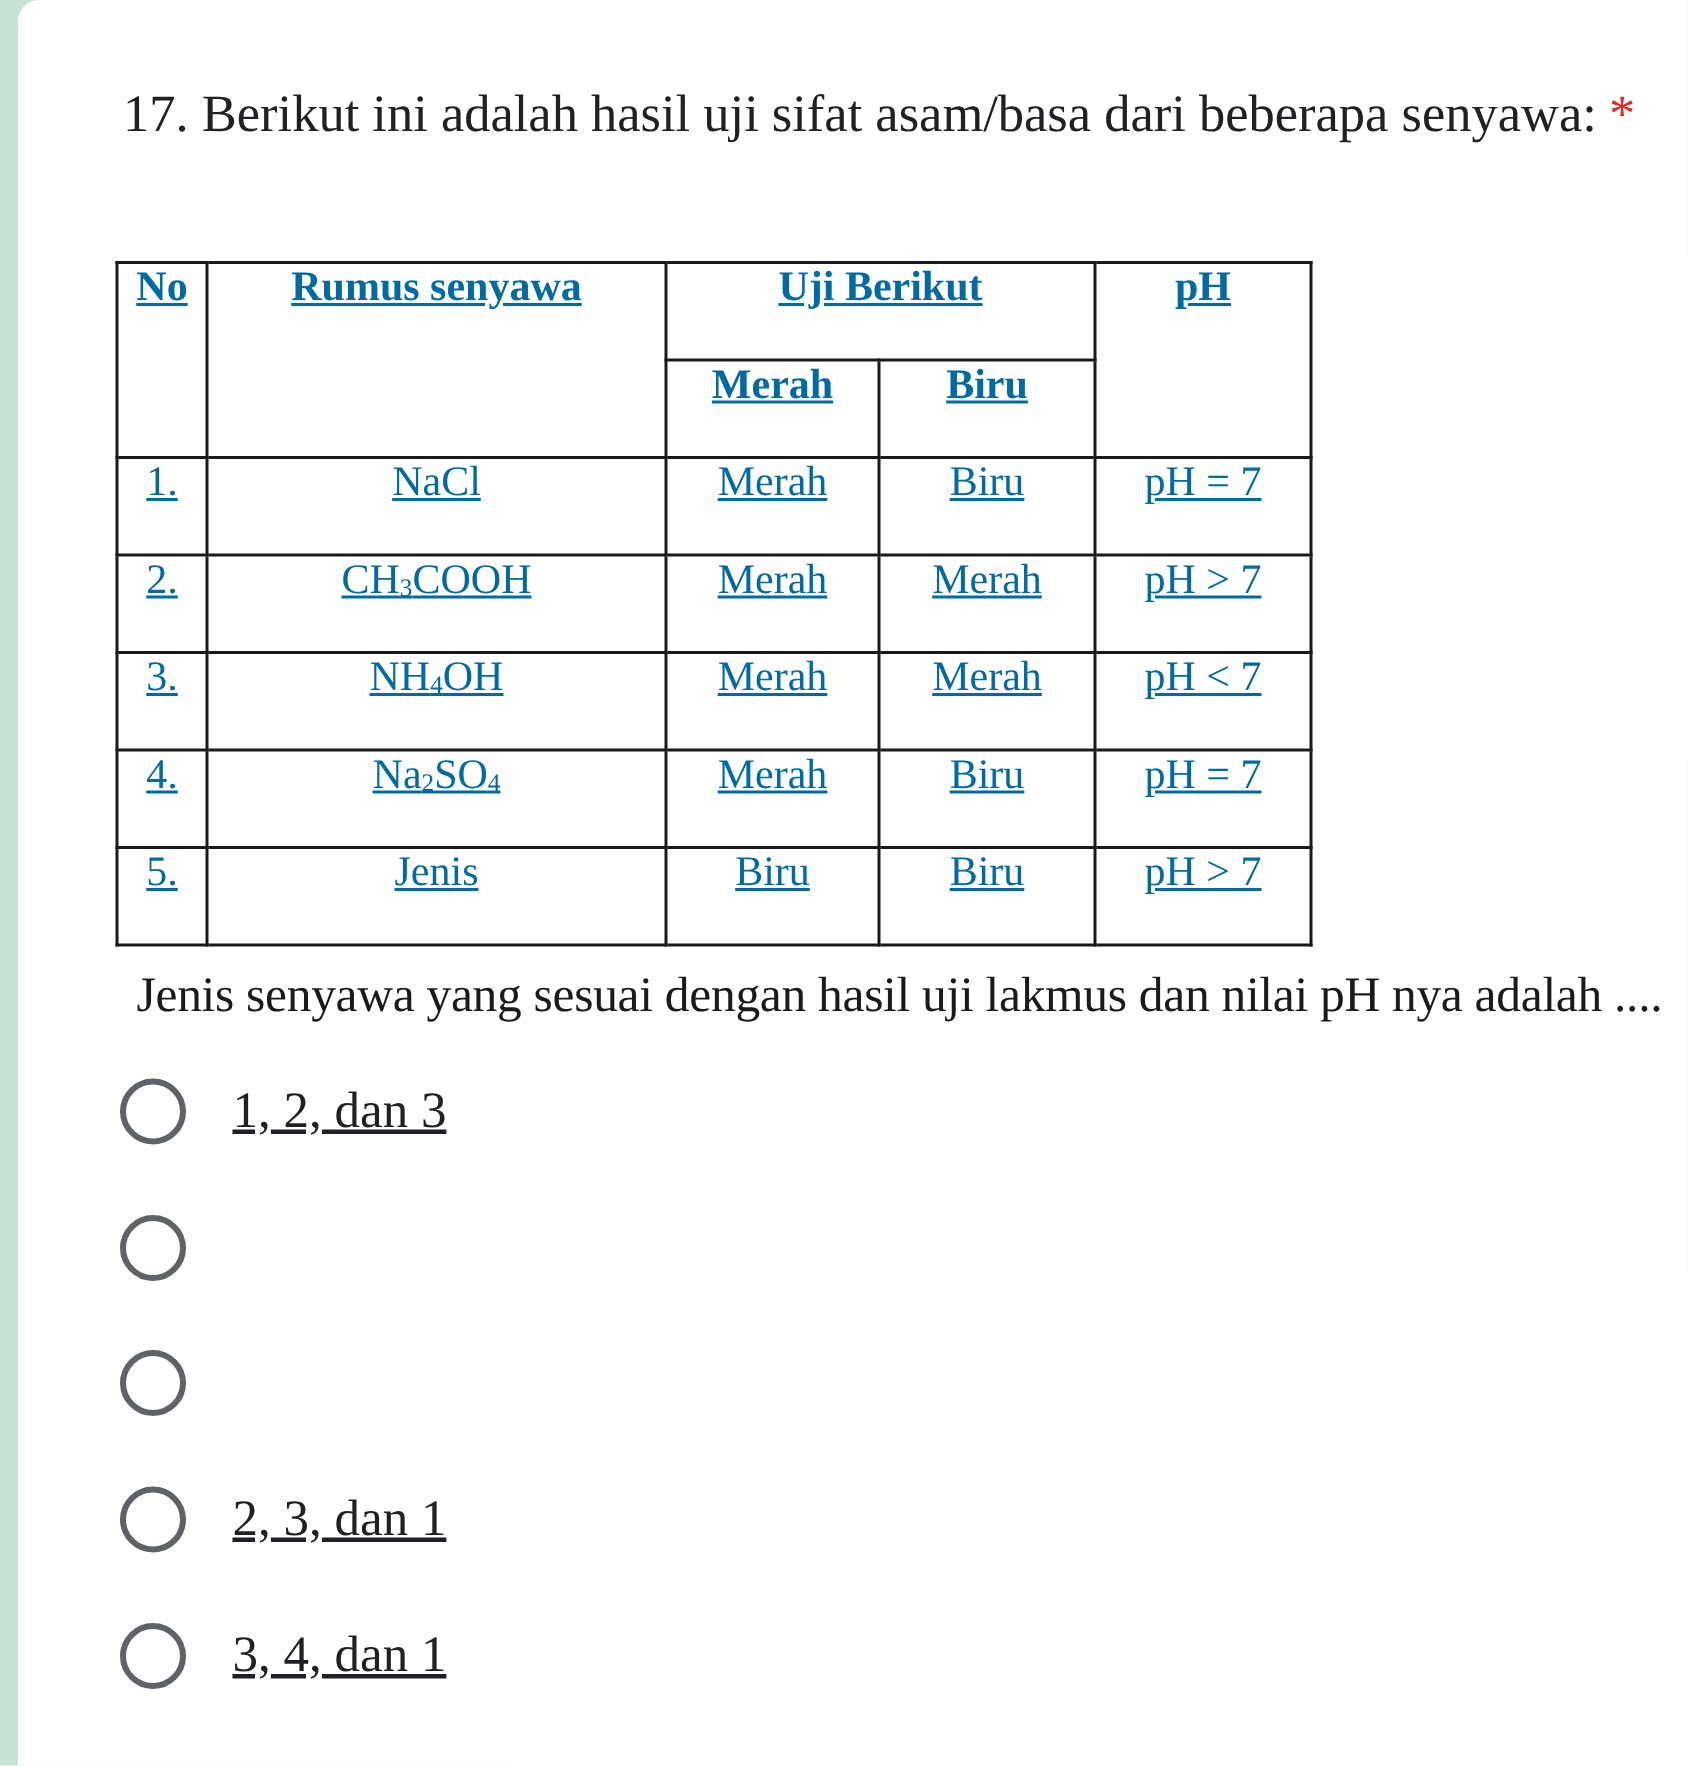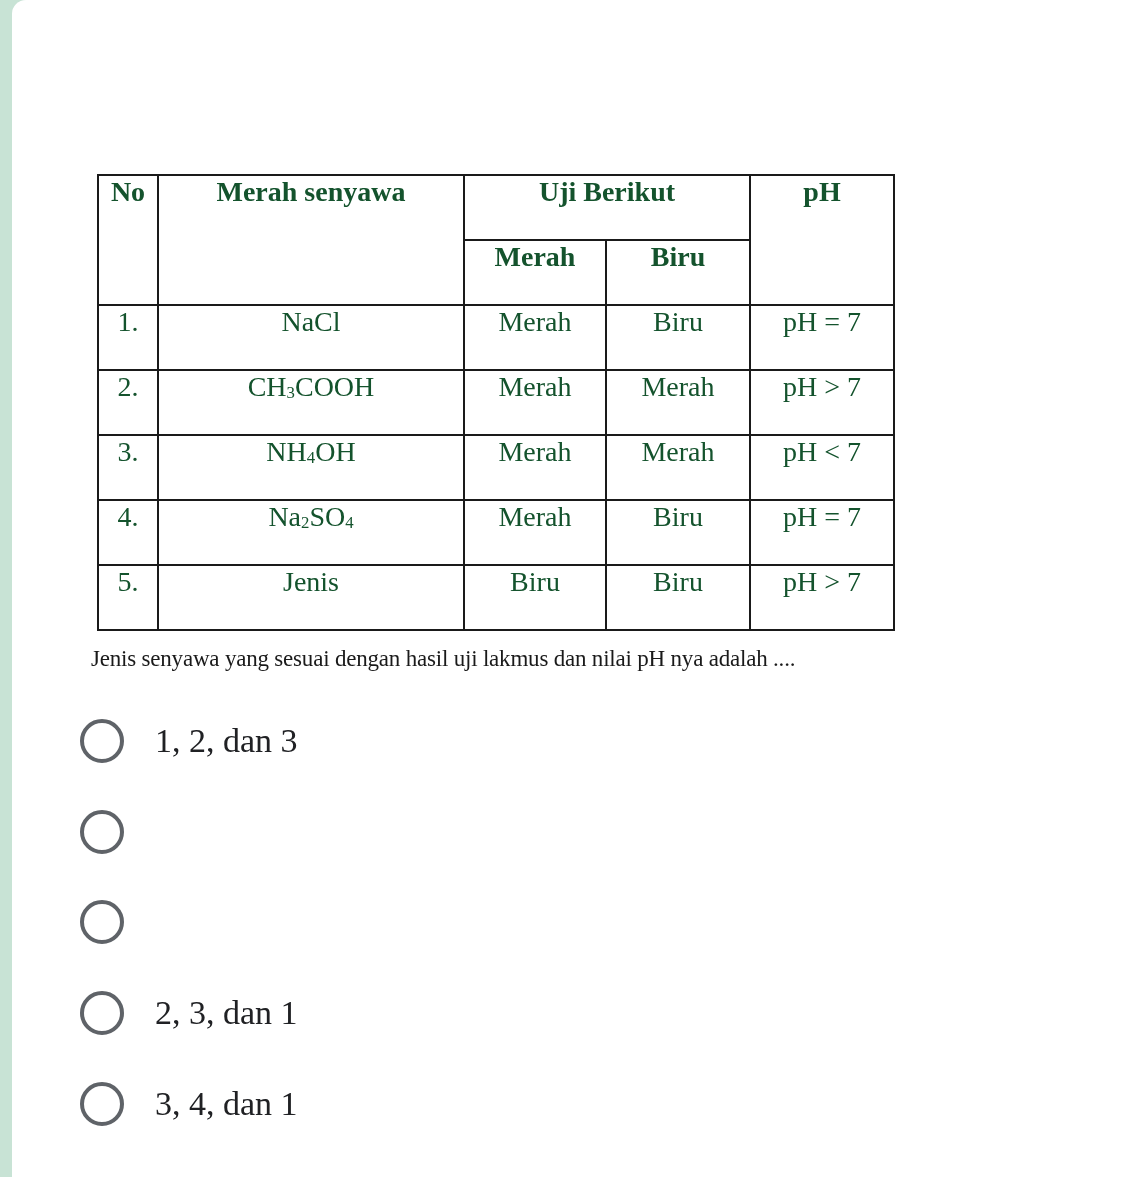--- a/index.html
+++ b/index.html
@@ -17,24 +17,25 @@
   }
   .question-title {
     position: absolute; left: 70px; top: 54px;
     font-size: 35px; line-height: 44px; color: #202124;
     white-space: nowrap;
   }
   .required-star { color: #d93025; margin-left: 8px; }
 
   .figure { position: absolute; left: 65px; top: 172px; width: 1020px; height: 520px; }
   table.data-table {
-    position: absolute; left: 20px; top: 2px;
+    position: absolute; left: 0; top: 2px;
     border-collapse: collapse;
     font-family: "Liberation Serif", "DejaVu Serif", serif;
-    color: #14532d;
+    color: #0369a1;
+    text-decoration: underline;
   }
   table.data-table td, table.data-table th {
     border: 2px solid #1a1a1a;
     padding: 0;
     font-size: 28px;
     text-align: center;
     vertical-align: top;
   }
   table.data-table th { font-weight: bold; }
   .col-no { width: 58px; }
@@ -48,50 +49,51 @@
   th.th-uji { padding-top: 4px; }
   th.th-ph { vertical-align: middle; padding-bottom: 20px; }
   th.th-no { vertical-align: middle; text-align: left; padding-left: 4px; padding-top: 20px; }
   th.th-rumus { vertical-align: middle; padding-top: 20px; }
   th.th-merah, th.th-biru { padding-top: 4px; }
   td.cell { padding-top: 4px; }
   td.cell-no { text-align: left; padding-left: 20px; padding-top: 4px; }
   td.cell-ph { text-align: left; padding-left: 20px; padding-top: 4px; }
   .caption {
     position: absolute; left: 14px; top: 474px;
-    font-size: 23px; color: #1a1a1a; white-space: nowrap;
+    font-size: 33px; color: #1a1a1a; white-space: nowrap;
     letter-spacing: -0.2px;
   }
   .formula sub { font-size: 60%; vertical-align: -2px; }
 
   .options { position: absolute; left: 68px; top: 716px; }
   .option {
     position: absolute; left: 0; height: 50px; width: 400px;
-    display: flex; align-items: center; cursor: pointer;
+    display: flex; align-items: center; cursor: pointer; text-decoration: underline;
   }
   .radio {
     width: 36px; height: 36px; border-radius: 50%;
     border: 4px solid #5f6368; box-sizing: content-box;
     flex: 0 0 auto;
   }
   .option-label {
     margin-left: 31px; font-size: 34px; color: #202124; white-space: nowrap;
   }
 </style>
 </head>
 <body>
 
 <div class="card">
+  <div class="question-title"><span>17. Berikut ini adalah hasil uji sifat asam/basa dari beberapa senyawa:</span><span class="required-star">*</span></div>
 
   <div class="figure">
     <table class="data-table">
       <tbody>
           <tr class="hdr-top">
         <th class="col-no th-no" rowspan="2">No</th>
-        <th class="col-rumus th-rumus" rowspan="2">Merah senyawa</th>
+        <th class="col-rumus th-rumus" rowspan="2">Rumus senyawa</th>
         <th class="th-uji" colspan="2">Uji Berikut</th>
         <th class="col-ph th-ph" rowspan="2">pH</th>
       </tr>
       <tr class="hdr-bottom">
         <th class="col-merah th-merah">Merah</th>
         <th class="col-biru th-biru">Biru</th>
       </tr>
       <tr class="body-row">
         <td class="cell-no">1.</td>
         <td class="cell formula"><span>NaCl</span></td>

